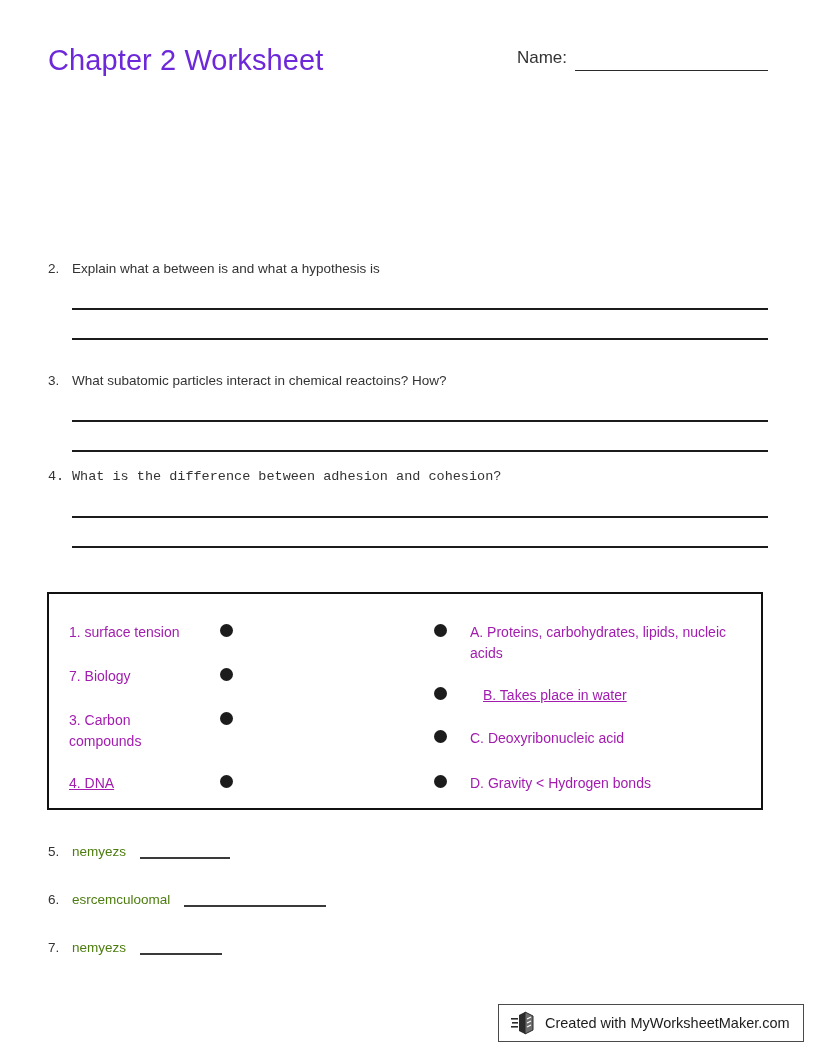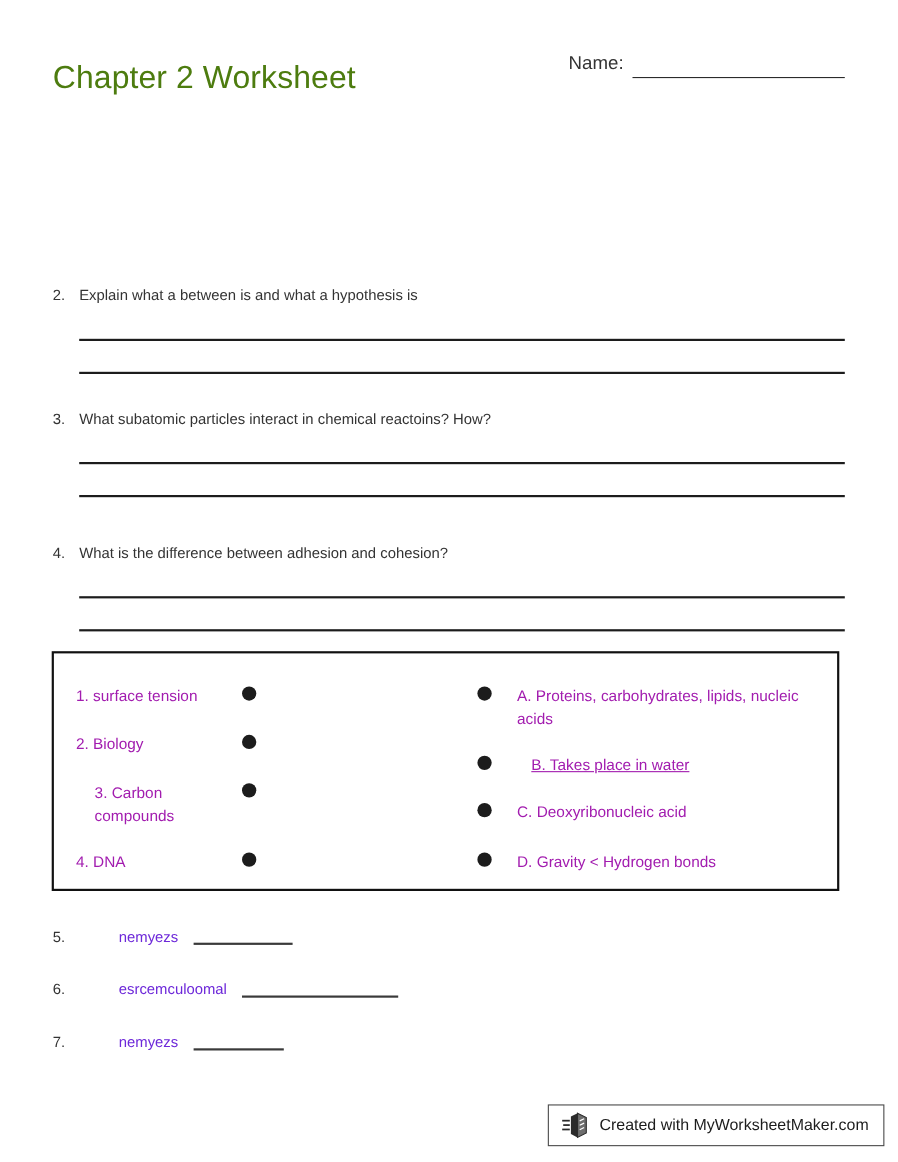--- a/index.html
+++ b/index.html
@@ -28,24 +28,23 @@
     top: 44px;
     right: 48px;
     height: 80px;
   }
   .title {
     position: absolute;
     left: 0;
     top: 0;
     font-size: 29px;
     font-weight: 400;
-    color: #4d7c0f;
+    color: #6d28d9;
     letter-spacing: 0.1px;
     white-space: nowrap;
-    margin-top: 11px;
   }
   .namedate {
     position: absolute;
     right: 0;
     top: 4px;
     width: 310px;
   }
   .nd-row {
     display: flex;
     align-items: flex-start;
@@ -136,23 +135,22 @@
     align-items: flex-end;
   }
   .s-num {
     font-size: 13.5px;
     color: #333333;
     width: 24px;
     flex: none;
   }
   .s-word {
     font-size: 13.5px;
-    color: #6d28d9;
-    white-space: nowrap;
-    margin-left: 36px;
+    color: #4d7c0f;
+    white-space: nowrap;
   }
   .s-line {
     border-bottom: 2.2px solid #3a3a3a;
     height: 14px;
     margin-left: 14px;
   }
 
   
   .footer-badge {
     position: absolute;
@@ -205,41 +203,41 @@
   </div>
 
   <div class="question-block" style="top:372px;">
     <div class="q-text">
       <span class="q-num">3.</span><span>What subatomic particles interact in chemical reactoins? How?</span>
     </div>
     <div class="ans-line" style="top:48px;"></div>
     <div class="ans-line" style="top:78px;"></div>
   </div>
 
-  <div class="question-block" style="top:494px;">
+  <div class="question-block" style="top:468px;font-family:Liberation Mono, monospace;">
     <div class="q-text">
       <span class="q-num">4.</span><span>What is the difference between adhesion and cohesion?</span>
     </div>
     <div class="ans-line" style="top:48px;"></div>
     <div class="ans-line" style="top:78px;"></div>
   </div>
 
   <div class="match-box">
 
     <div class="match-col-left">
       <div class="m-item-text" style="left:20px; top:28px; width:150px;">1. surface tension</div>
       <div class="m-dot" style="left:171px; top:30px;"></div>
 
-      <div class="m-item-text" style="left:20px; top:72px; width:150px;">2. Biology</div>
+      <div class="m-item-text" style="left:20px; top:72px; width:150px;">7. Biology</div>
       <div class="m-dot" style="left:171px; top:74px;"></div>
 
-      <div class="m-item-text" style="left:20px; top:116px; width:80px;margin-left:17px;">3. Carbon compounds</div>
+      <div class="m-item-text" style="left:20px; top:116px; width:80px;">3. Carbon compounds</div>
       <div class="m-dot" style="left:171px; top:118px;"></div>
 
-      <div class="m-item-text" style="left:20px; top:179px; width:150px;">4. DNA</div>
+      <div class="m-item-text" style="left:20px; top:179px; width:150px;text-decoration:underline;">4. DNA</div>
       <div class="m-dot" style="left:171px; top:181px;"></div>
     </div>
 
     <div class="match-col-right">
       <div class="m-dot" style="left:10px; top:30px;"></div>
       <div class="m-item-text" style="left:46px; top:28px; width:280px;">A. Proteins, carbohydrates, lipids, nucleic acids</div>
 
       <div class="m-dot" style="left:10px; top:93px;"></div>
       <div class="m-item-text" style="left:59px; top:91px; width:280px;text-decoration:underline;">B. Takes place in water</div>
 

